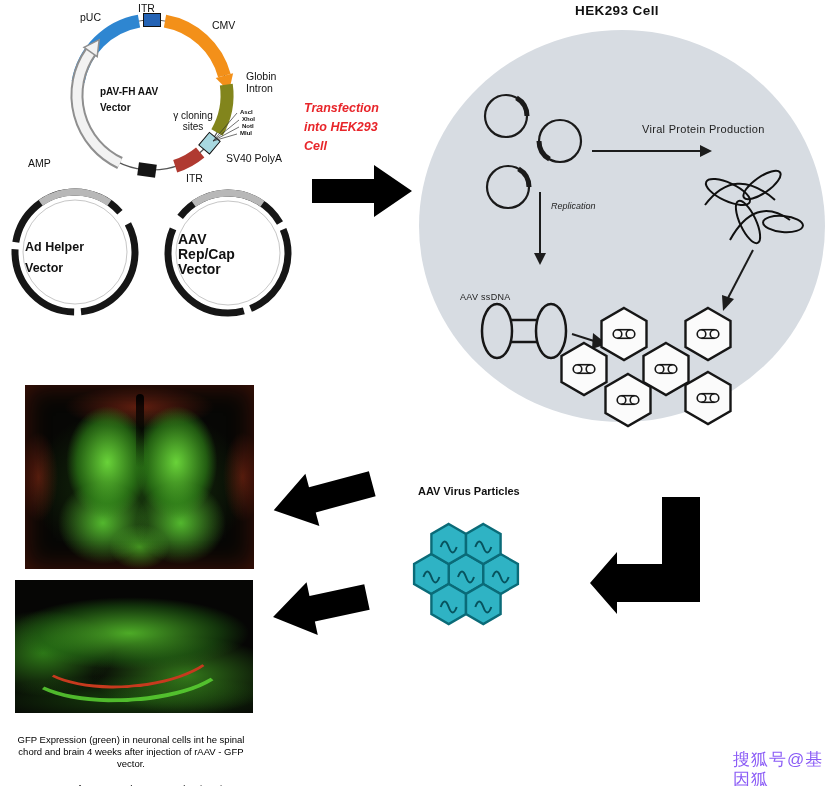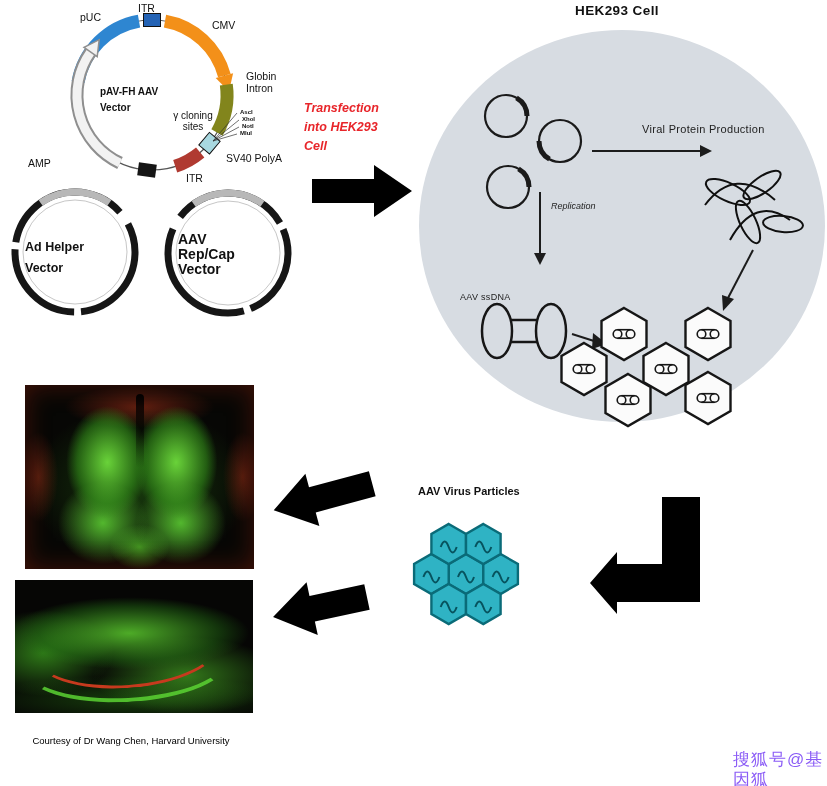--- a/index.html
+++ b/index.html
@@ -244,18 +244,21 @@
 
   <div class="micro micro1">
     <div class="fissure"></div>
   </div>
   <div class="micro micro2">
     <div class="green-arc"></div>
     <div class="red-arc"></div>
   </div>
 
   <div class="lbl caption">
+    <div>GFP Expression (green) in neuronal cells int he spinal
+chord and brain 4 weeks after injection of rAAV - GFP
+vector.</div>
     <div class="credit">Courtesy of Dr Wang Chen, Harvard University</div>
   </div>
 
   <div class="lbl watermark">搜狐号@基因狐</div>
 
 </div>
 
 </body></html>

